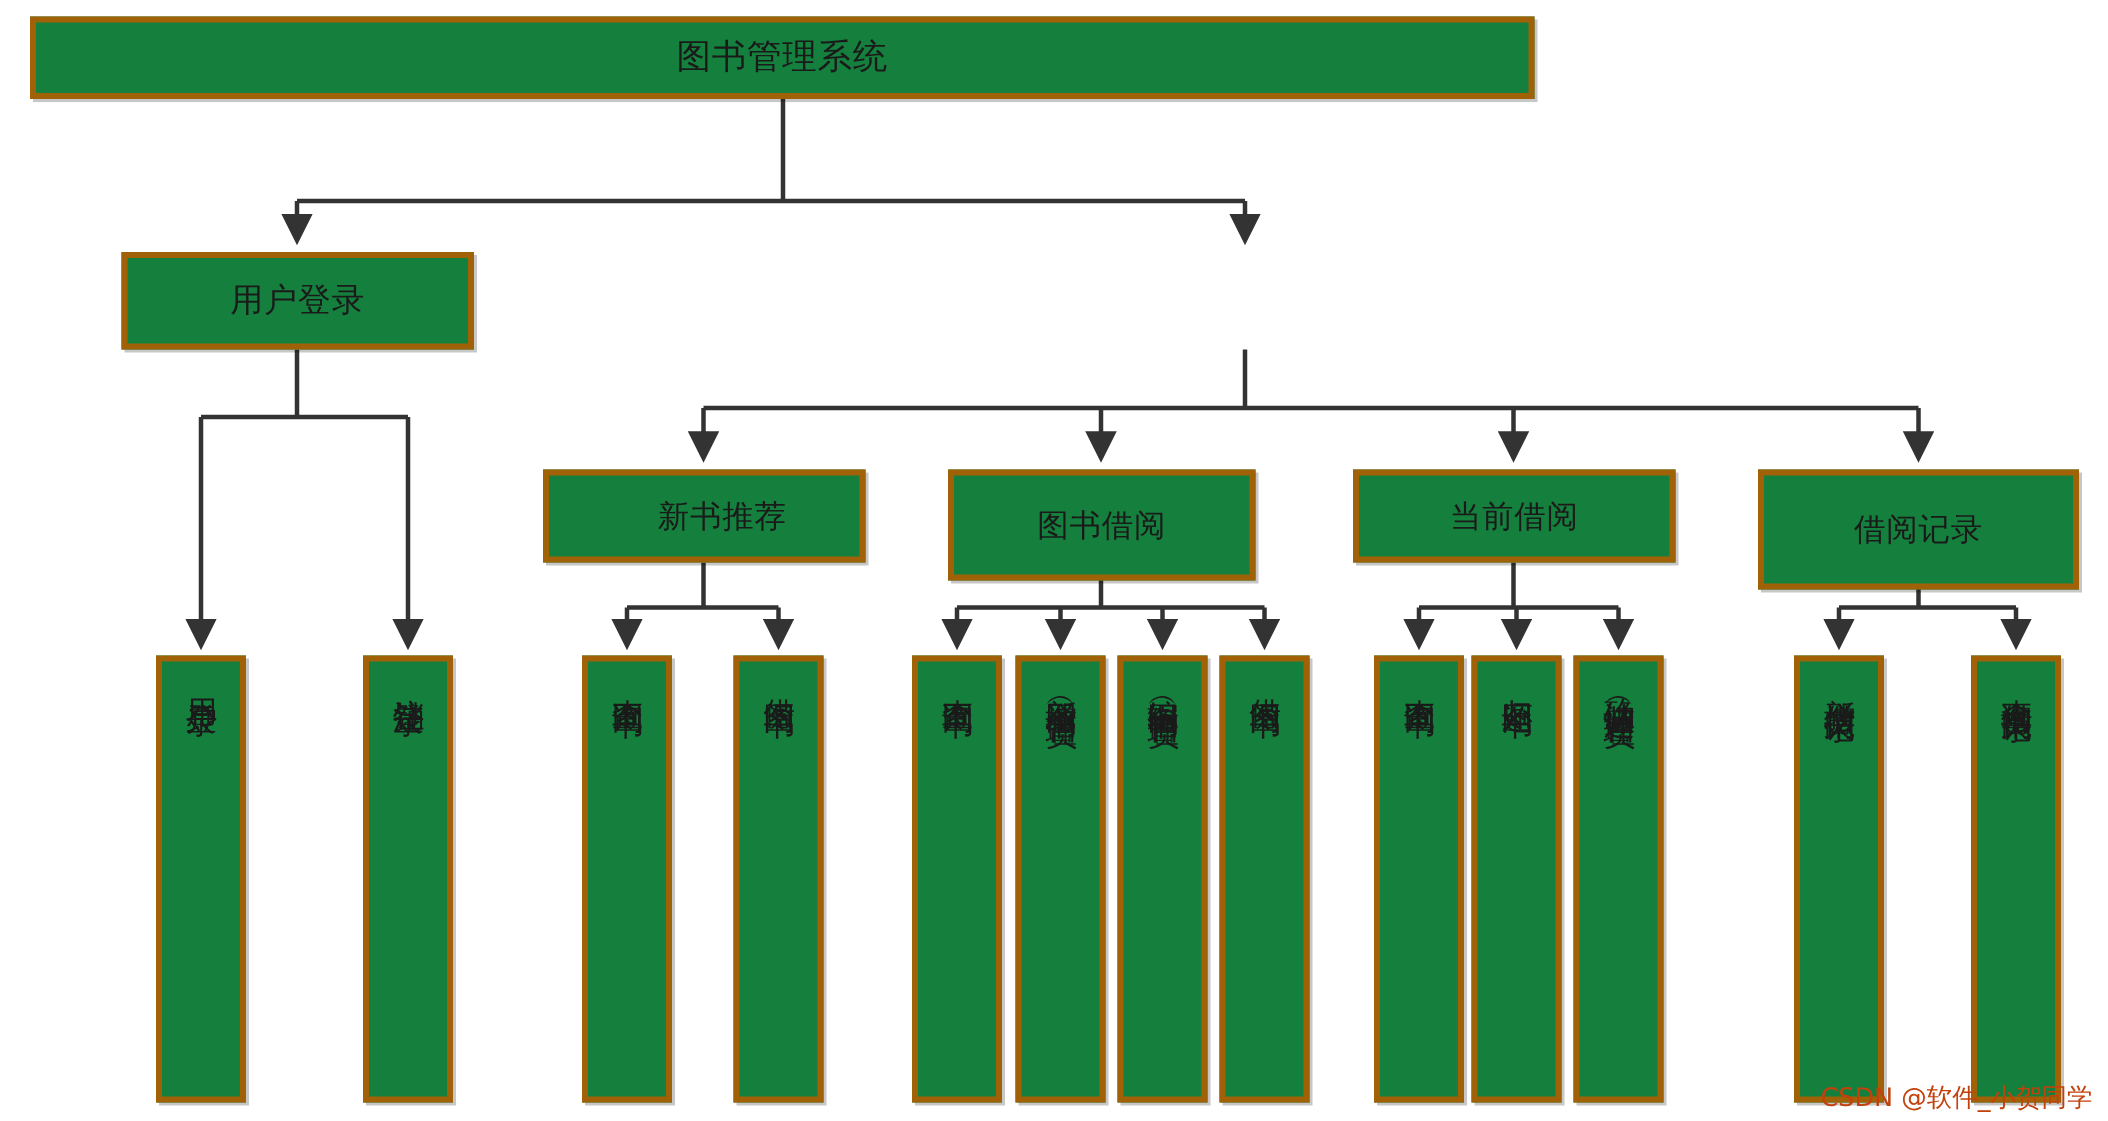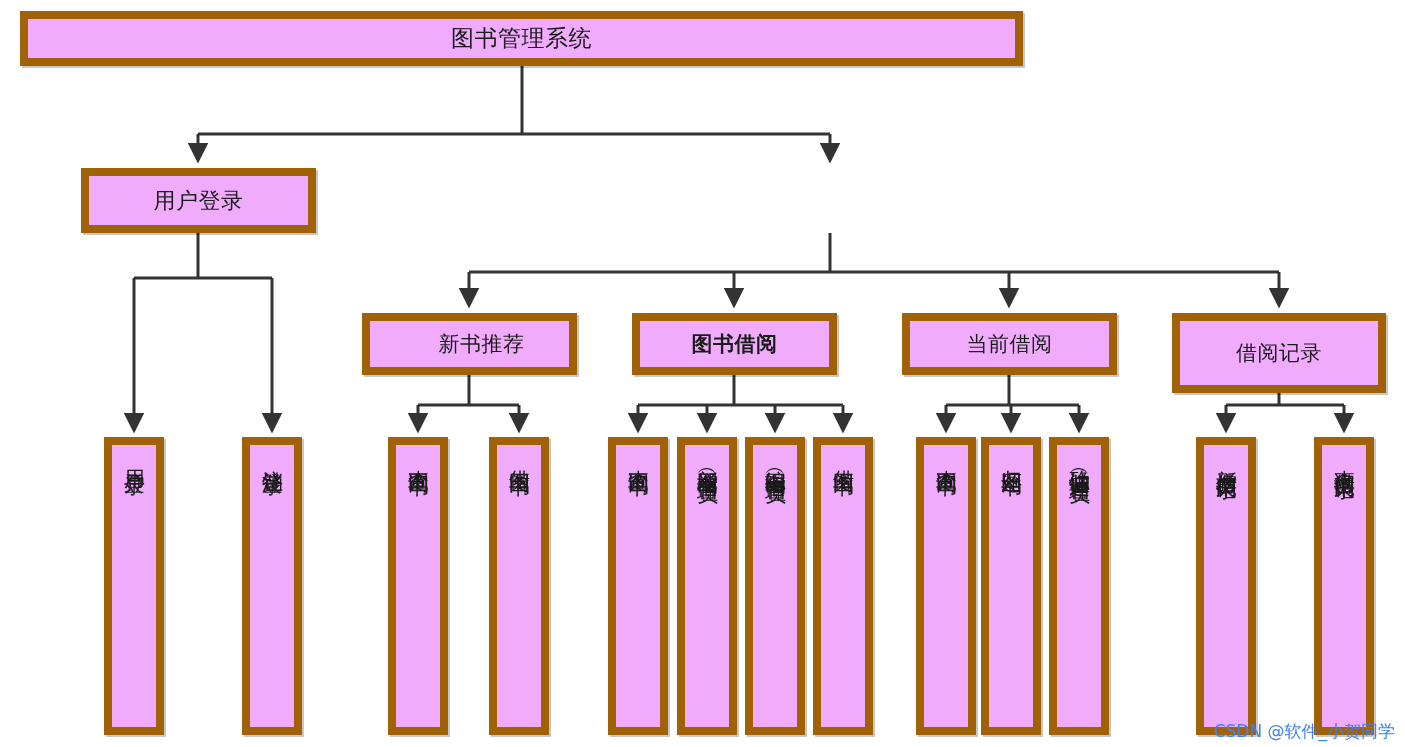--- a/index.html
+++ b/index.html
@@ -21,22 +21,22 @@
   #edges-layer {
     position: absolute;
     left: 0;
     top: 0;
     width: 1405px;
     height: 747px;
   }
   .node {
     position: absolute;
     box-sizing: border-box;
-    background: #f0abfc;
-    border: 8px solid #a16207;
+    background: #15803d;
+    border: 4px solid #a16207;
     box-shadow: 2px 2px 0 rgba(0,0,0,0.22);
     display: flex;
     align-items: center;
     justify-content: center;
     z-index: 2;
   }
   .node-label {
     color: #1a1a1a;
     line-height: 1.18;
     white-space: nowrap;
@@ -57,21 +57,21 @@
     text-orientation: upright;
     white-space: pre-wrap;
     letter-spacing: 2px;
     line-height: 1;
   }
   #watermark {
     position: absolute;
     right: 10px;
     bottom: 4px;
     font-size: 17px;
-    color: #3b82f6;
+    color: #c2410c;
     z-index: 5;
     white-space: nowrap;
     pointer-events: none;
   }
 </style>
 </head>
 <body>
 
 <div id="diagram-root">
 
@@ -129,21 +129,21 @@
     <span class="node-label">图书管理系统</span>
   </div>
 
   <div class="node level2" style="left:81px; top:168px; width:235px; height:65px;">
     <span class="node-label">用户登录</span>
   </div>
 
   <div class="node level3" style="left:362px; top:313px; width:215px; height:62px;padding-left:24px;">
     <span class="node-label">新书推荐</span>
   </div>
-  <div class="node level3" style="left:632px; top:313px; width:205px; height:62px;font-weight:bold;">
+  <div class="node level3" style="left:632px; top:313px; width:205px; height:74px;">
     <span class="node-label">图书借阅</span>
   </div>
   <div class="node level3" style="left:902px; top:313px; width:215px; height:62px;">
     <span class="node-label">当前借阅</span>
   </div>
   <div class="node level3" style="left:1172px; top:313px; width:214px; height:80px;">
     <span class="node-label">借阅记录</span>
   </div>
 
   <div class="node leaf" style="left:104px; top:437px; width:60px; height:298px;">

